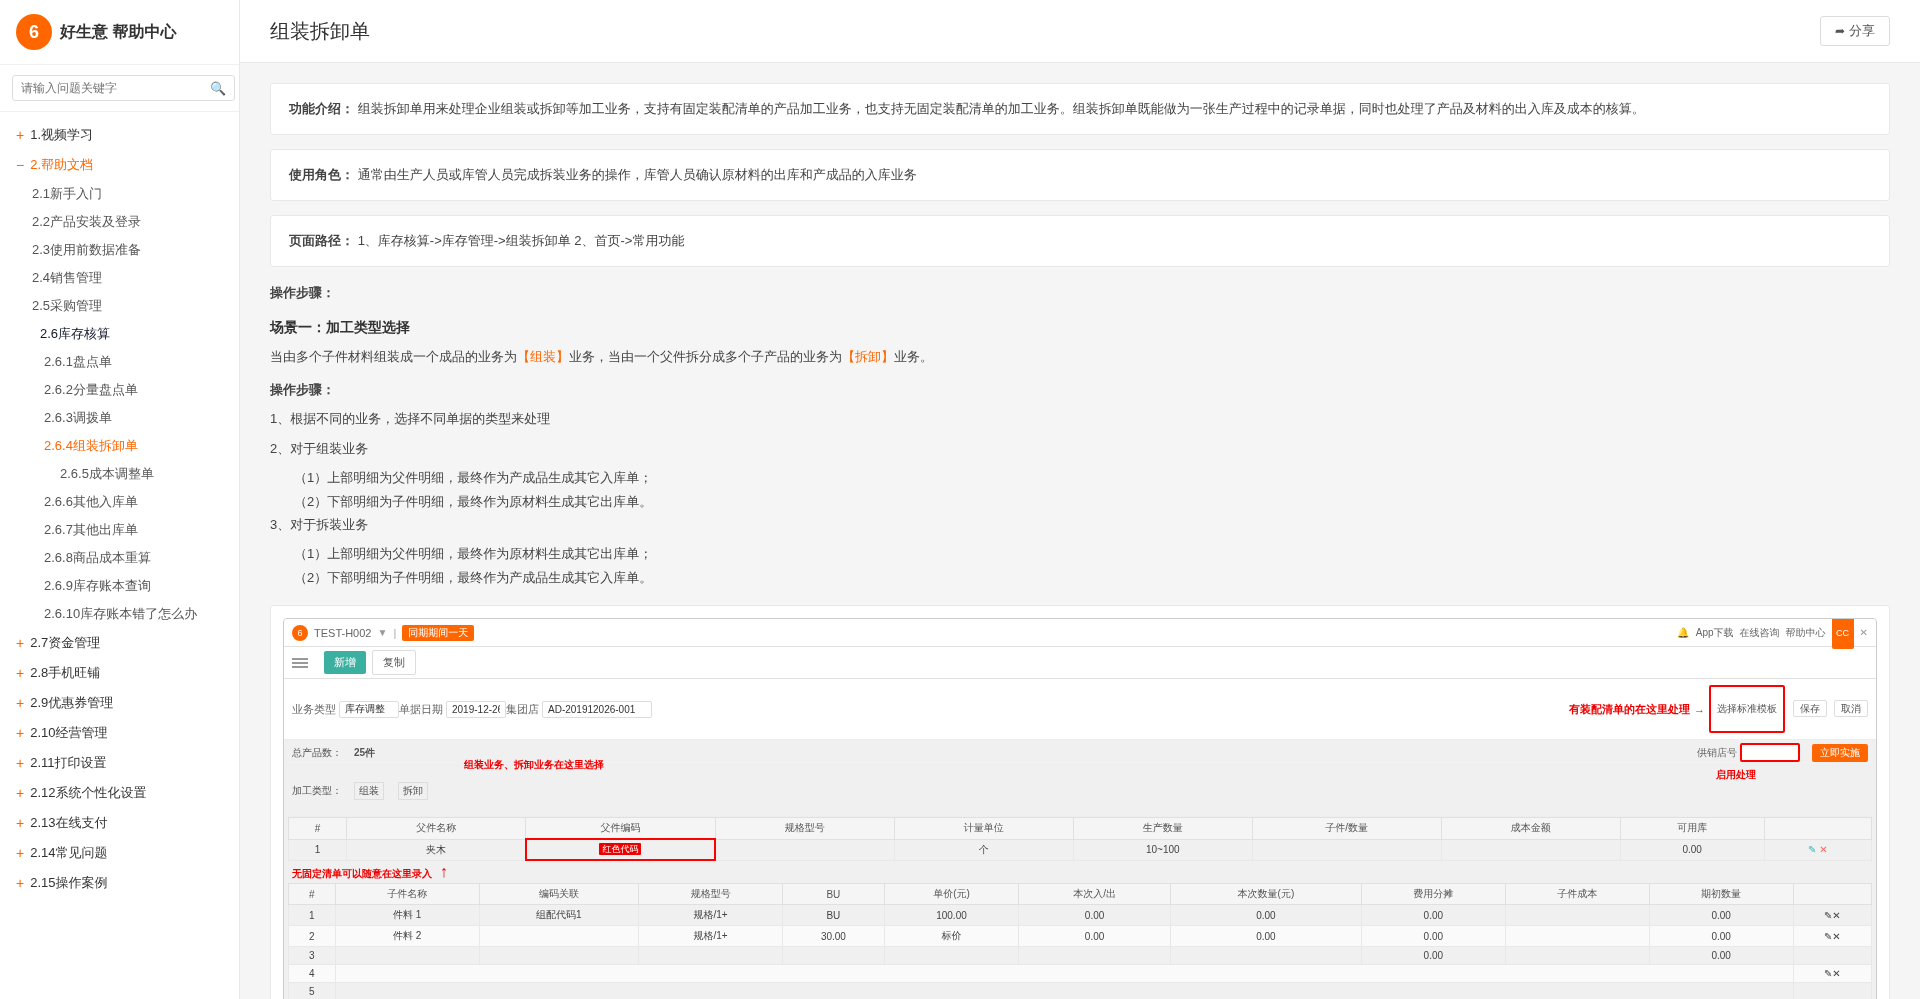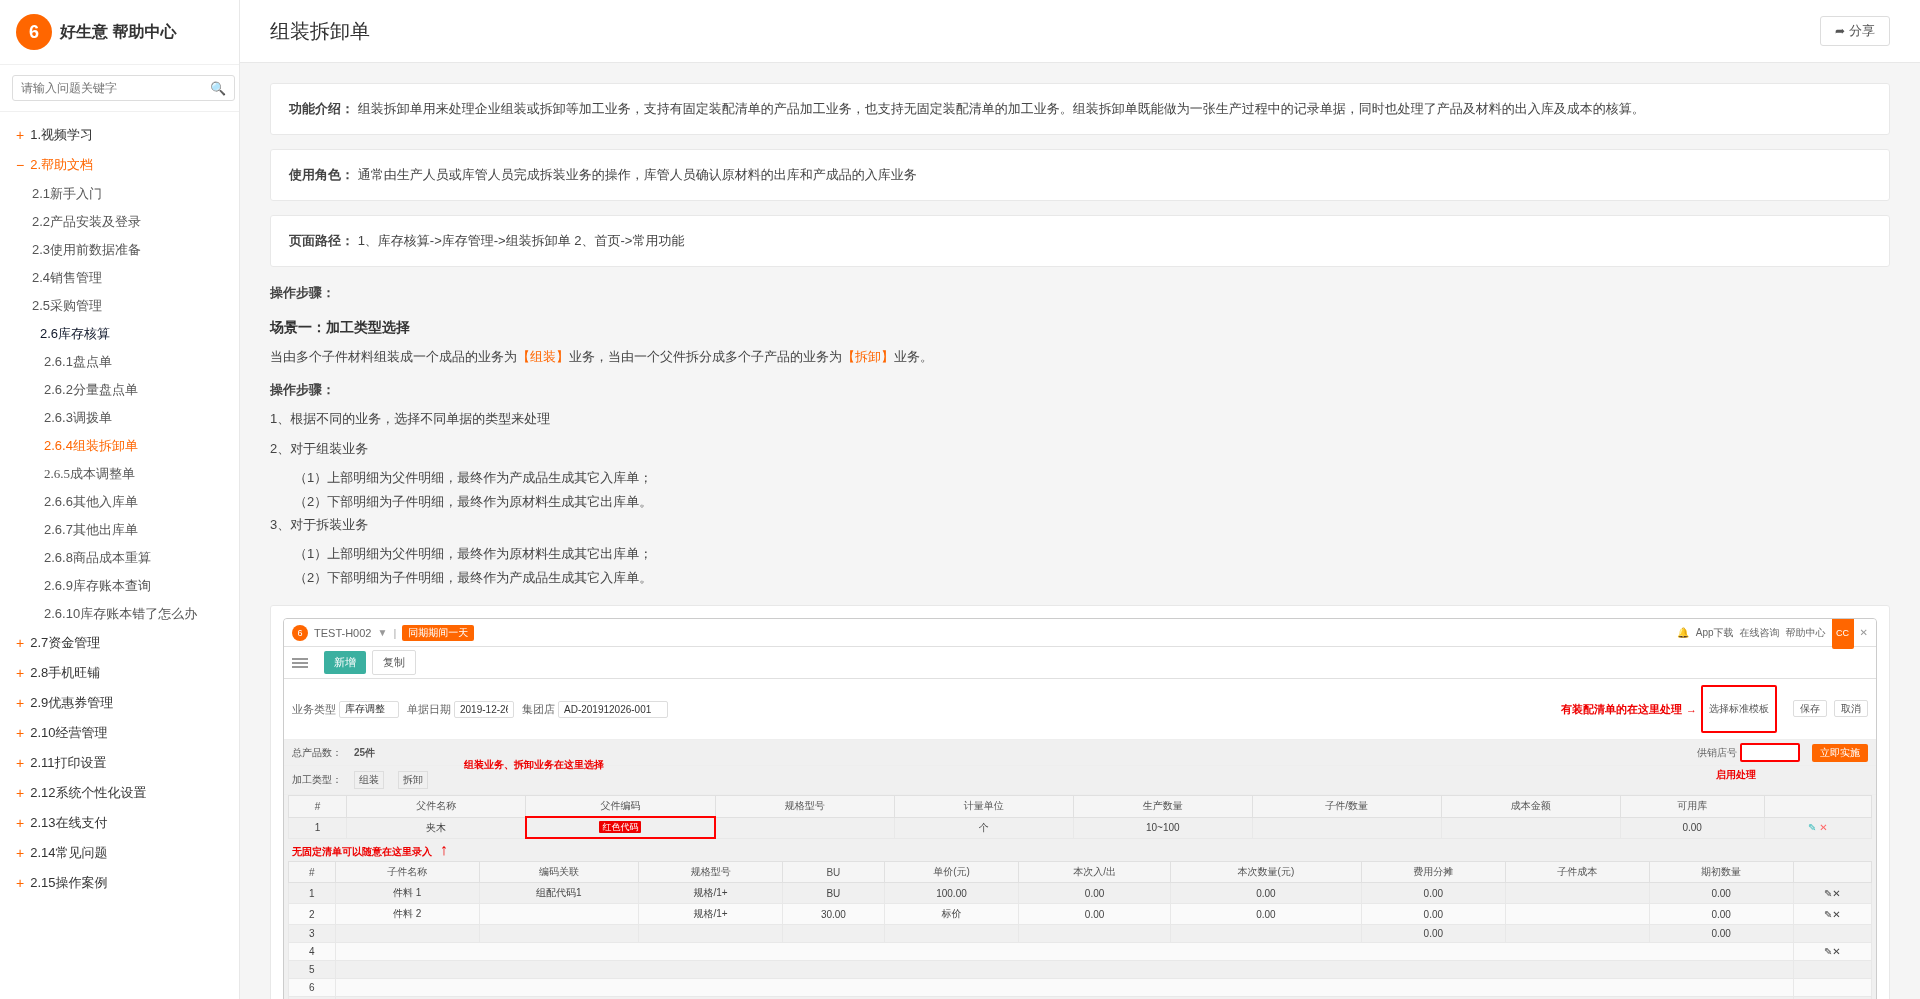--- a/index.html
+++ b/index.html
@@ -207,21 +207,20 @@
     .nav-tab.active-tab {
       background: #3b9;
       color: #fff;
       border-color: #3b9;
     }
     .app-form-area {
       background: #fff;
       padding: 6px 8px;
       display: flex;
       align-items: center;
-      gap: 8px;
       border-bottom: 1px solid #eee;
       font-size: 11px;
       flex-wrap: wrap;
     }
     .form-field {
       display: flex;
       align-items: center;
       gap: 3px;
     }
     .form-field label { color: #666; white-space: nowrap; }
@@ -244,21 +243,21 @@
       border-bottom: 1px solid #eee;
       gap: 10px;
     }
     .type-tag {
       display: inline-block;
       border: 1px solid #ddd;
       border-radius: 0;
       padding: 1px 4px;
       font-size: 10px;
       color: #555;
-      margin: 1px 2px;
+      margin: 12px 2px;
     }
     .app-table-container {
       padding: 0 4px;
     }
     .app-table {
       width: 100%;
       border-collapse: collapse;
       font-size: 10px;
     }
     .app-table th {
@@ -322,21 +321,21 @@
     <div class="nav-sub-item">2.2产品安装及登录</div>
     <div class="nav-sub-item">2.3使用前数据准备</div>
     <div class="nav-sub-item">2.4销售管理</div>
     <div class="nav-sub-item">2.5采购管理</div>
 
     <div class="nav-sub-item active" style="color:#0f172a;margin-left:8px;">2.6库存核算</div>
     <div class="nav-sub-item" style="padding-left:44px;">2.6.1盘点单</div>
     <div class="nav-sub-item" style="padding-left:44px;">2.6.2分量盘点单</div>
     <div class="nav-sub-item" style="padding-left:44px;">2.6.3调拨单</div>
     <div class="nav-sub-item sub-active" style="padding-left:44px; color:#f60;">2.6.4组装拆卸单</div>
-    <div class="nav-sub-item" style="padding-left:44px;font-family:Liberation Serif, serif;">2.6.5成本调整单</div>
+    <div class="nav-sub-item" style="padding-left:60px;">2.6.5成本调整单</div>
     <div class="nav-sub-item" style="padding-left:44px;">2.6.6其他入库单</div>
     <div class="nav-sub-item" style="padding-left:44px;">2.6.7其他出库单</div>
     <div class="nav-sub-item" style="padding-left:44px;">2.6.8商品成本重算</div>
     <div class="nav-sub-item" style="padding-left:44px;">2.6.9库存账本查询</div>
     <div class="nav-sub-item" style="padding-left:44px;">2.6.10库存账本错了怎么办</div>
 
     <div class="nav-category">
       <span class="plus-icon">+</span>
       <span>2.7资金管理</span>
     </div>

